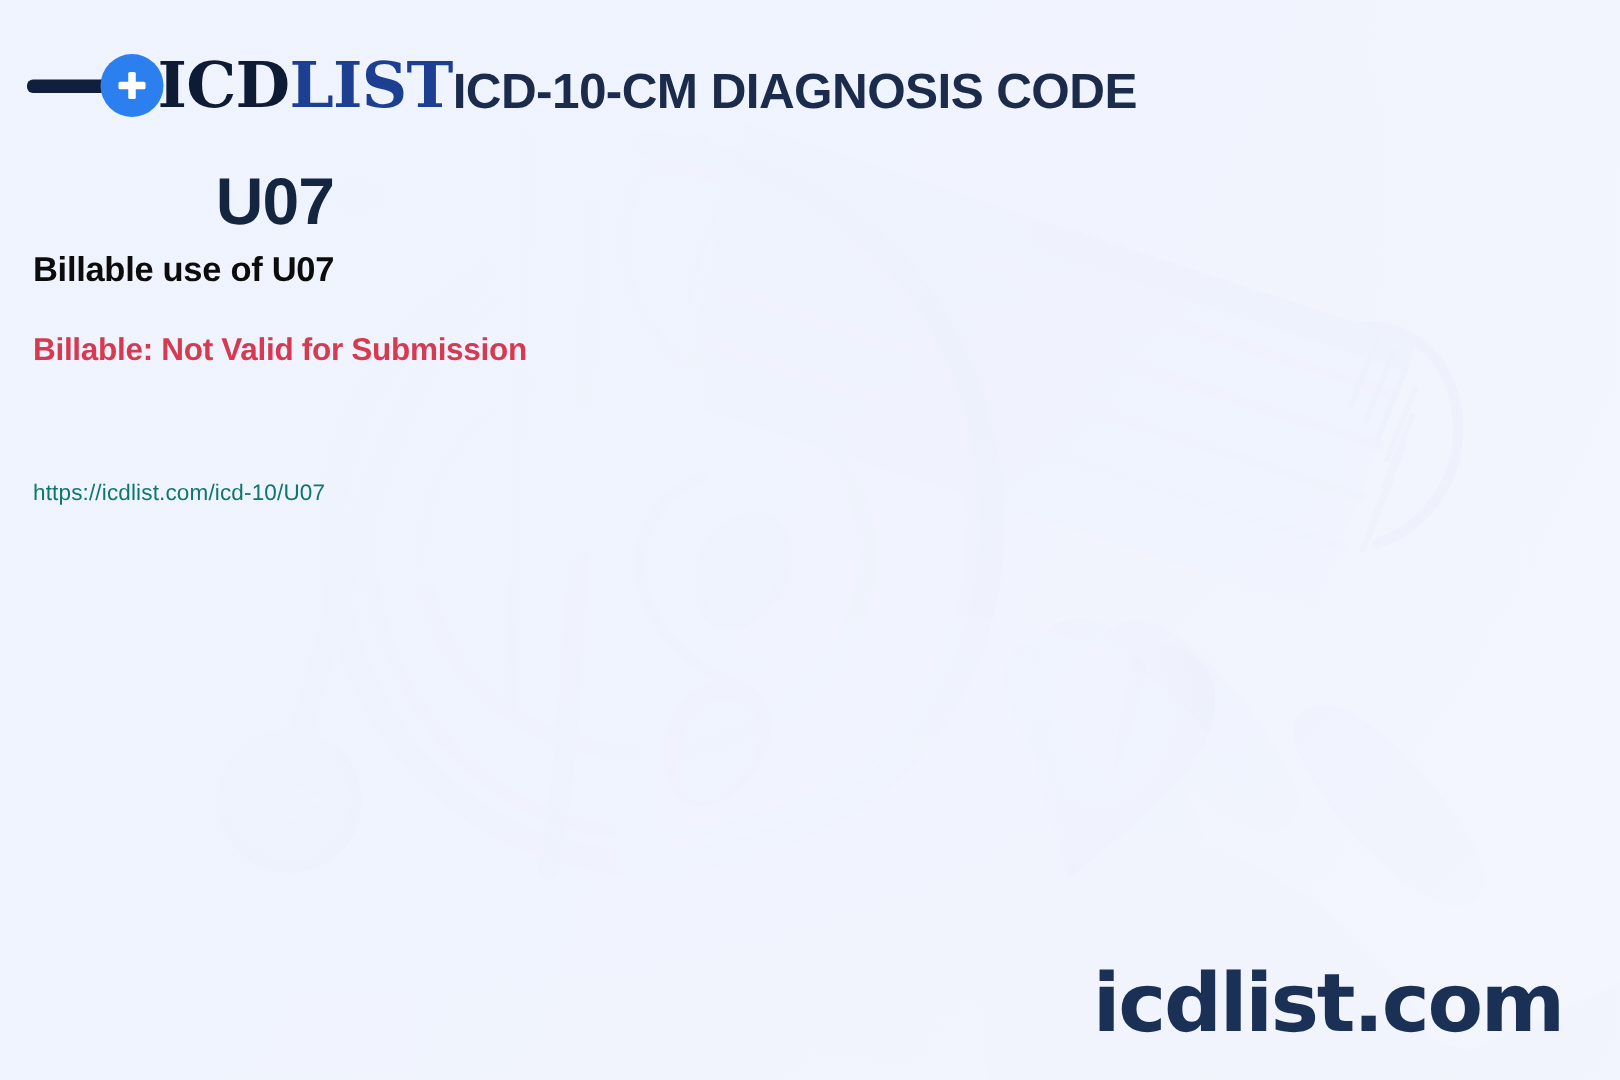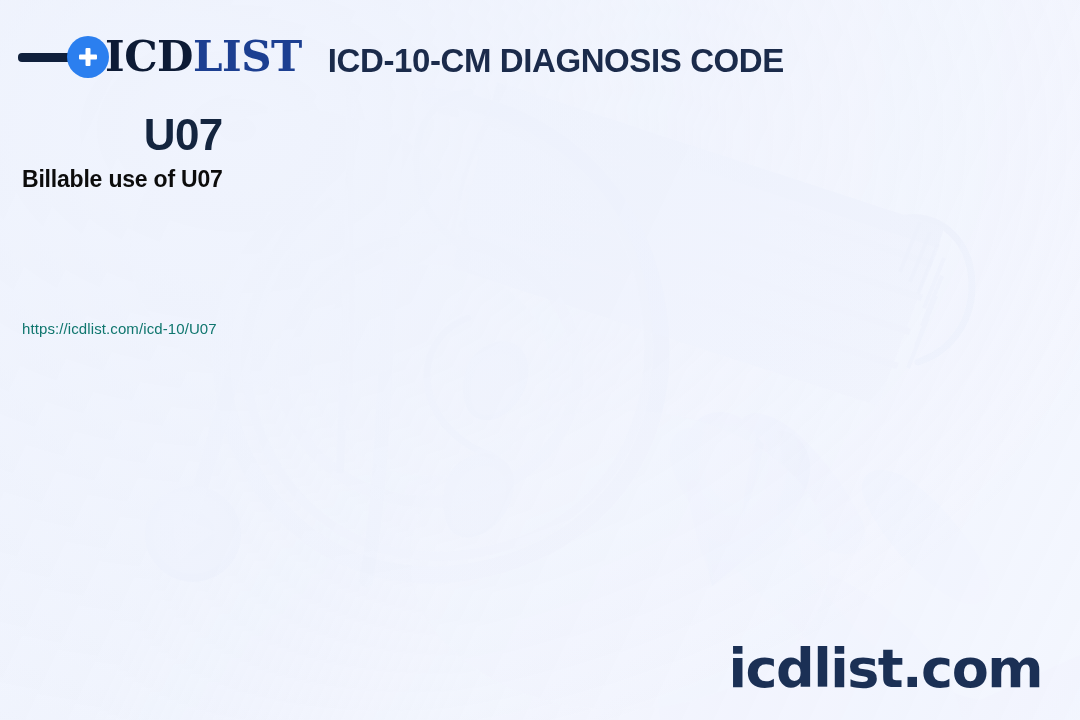--- a/index.html
+++ b/index.html
@@ -79,21 +79,20 @@
     font-size:42px;
     font-weight:700;
     letter-spacing:-0.5px;
     line-height:1;
     font-family:"Liberation Serif", serif;
   }
   .logo-icd  { color:#0d1b35; font-family:"DejaVu Serif", serif; font-weight:700; }
   .logo-list { color:#1c3f91; font-family:"DejaVu Serif", serif; font-weight:700; }
 
   #header-title {
-    margin-left:26px;
     font-size:33px;
     font-weight:700;
     color:#1b2b4b;
     letter-spacing:-0.4px;
     white-space:nowrap;
   }
 
   
   #code-block { position:absolute; left:22px; top:112px;text-align:right; }
 
@@ -297,18 +296,19 @@
     </div>
 
     <div id="header-title">ICD-10-CM DIAGNOSIS CODE</div>
   </div>
 
   <div id="code-block">
     <div id="code">U07</div>
     <div id="description">Billable use of U07</div>
   </div>
 
+  <div id="billable">Billable: Not Valid for Submission</div>
 
   <div id="url">https://icdlist.com/icd-10/U07</div>
 
   <div id="watermark">icdlist.com</div>
 
 </div>
 
 </body></html>

